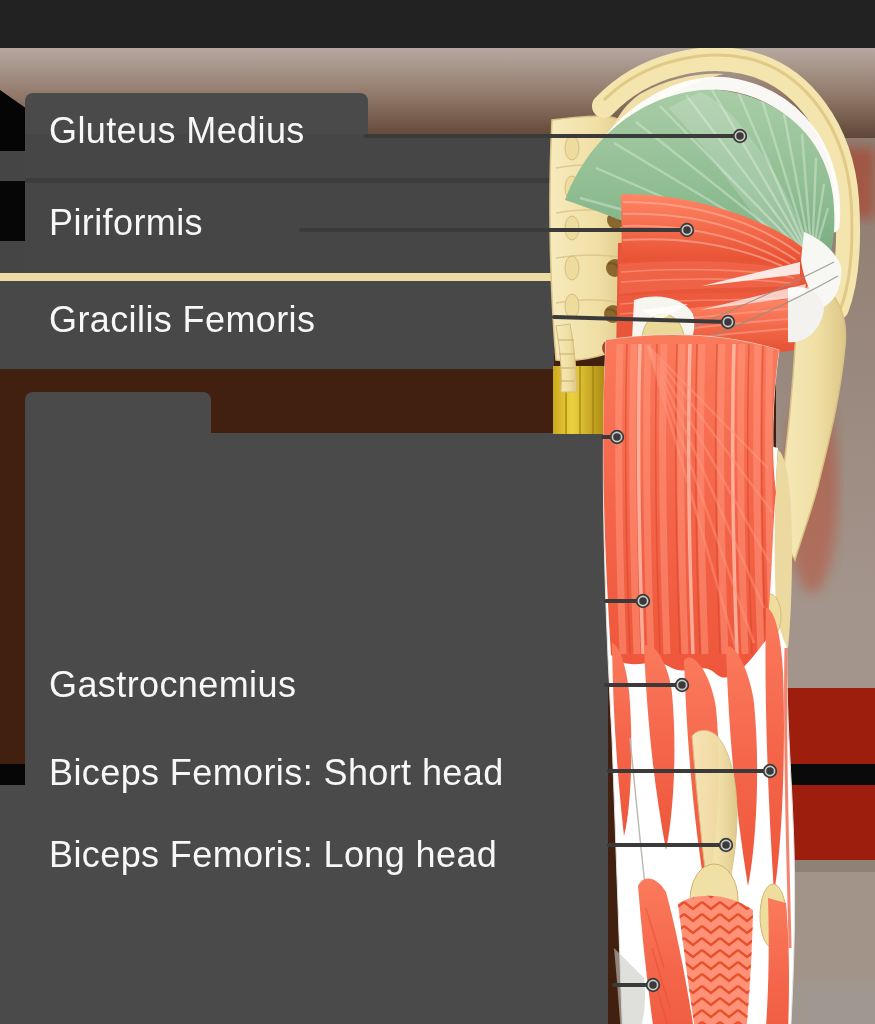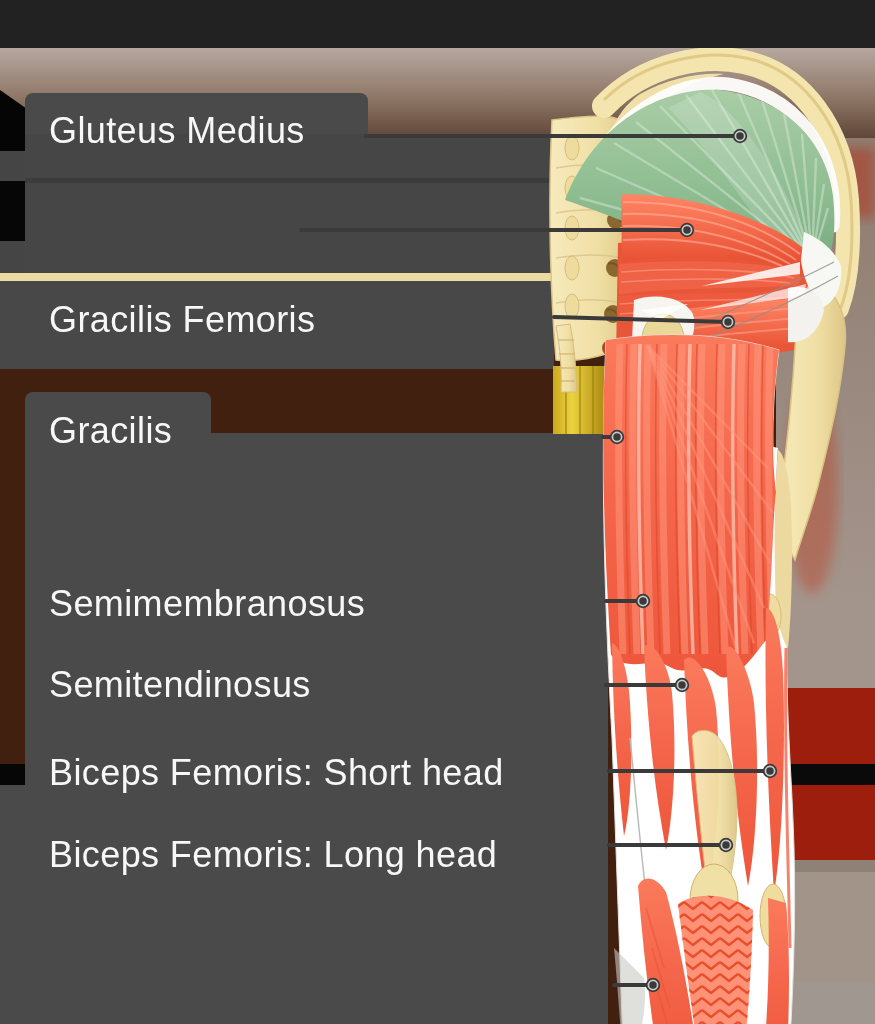--- a/index.html
+++ b/index.html
@@ -286,19 +286,18 @@
         <line x1="609" y1="797" x2="726" y2="797" stroke="#3a3a3a" stroke-width="4" stroke-linecap="round"></line>
         <circle cx="726" cy="797" r="7.2" fill="#3a3a3a"></circle>
         <circle cx="726" cy="797" r="4.6" fill="none" stroke="#c9c9c9" stroke-width="1.7"></circle>
         <line x1="614" y1="937" x2="653" y2="937" stroke="#3a3a3a" stroke-width="4" stroke-linecap="round"></line>
         <circle cx="653" cy="937" r="7.2" fill="#3a3a3a"></circle>
         <circle cx="653" cy="937" r="4.6" fill="none" stroke="#c9c9c9" stroke-width="1.7"></circle>
       </g>
   </svg>
 
   <div class="label" style="top:63px">Gluteus Medius</div>
+  <div class="label" style="top:155px">Piriformis</div>
   <div class="label" style="top:252px">Gracilis Femoris</div>
-  <div class="label" style="top:363px">Gracilis</div>
-  <div class="label" style="top:536px">Semimembranosus</div>
-  <div class="label" style="top:617px">Semitendinosus</div>
+  <div class="label" style="top:617px">Gastrocnemius</div>
   <div class="label" style="top:787px">Biceps Femoris: Long head</div>
   <div class="label" style="top:705px">Biceps Femoris: Short head</div>
 </div>
 
 </body></html>

